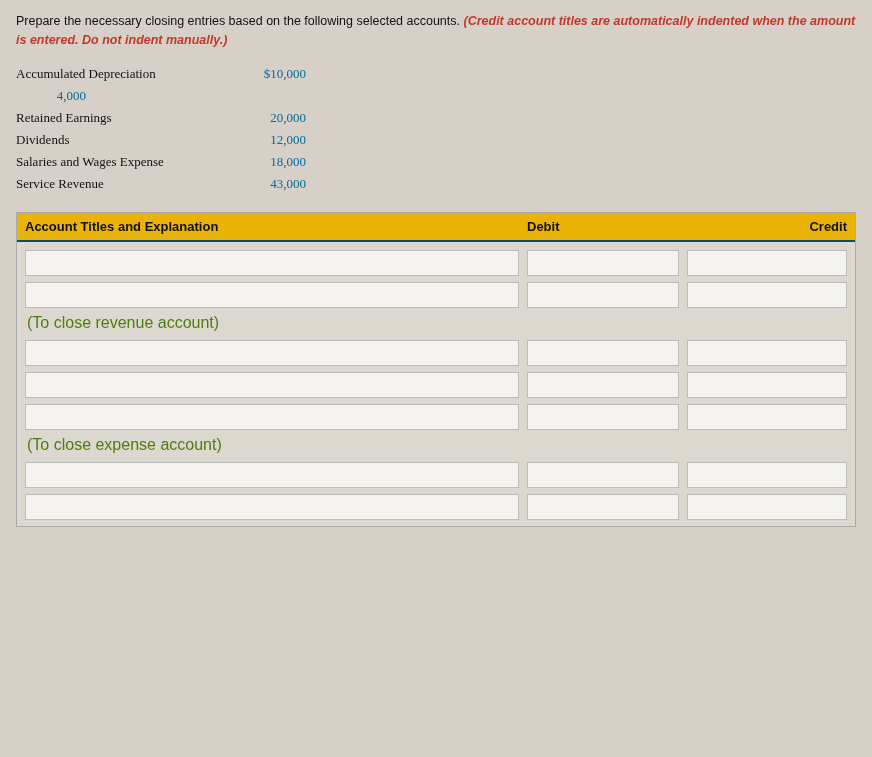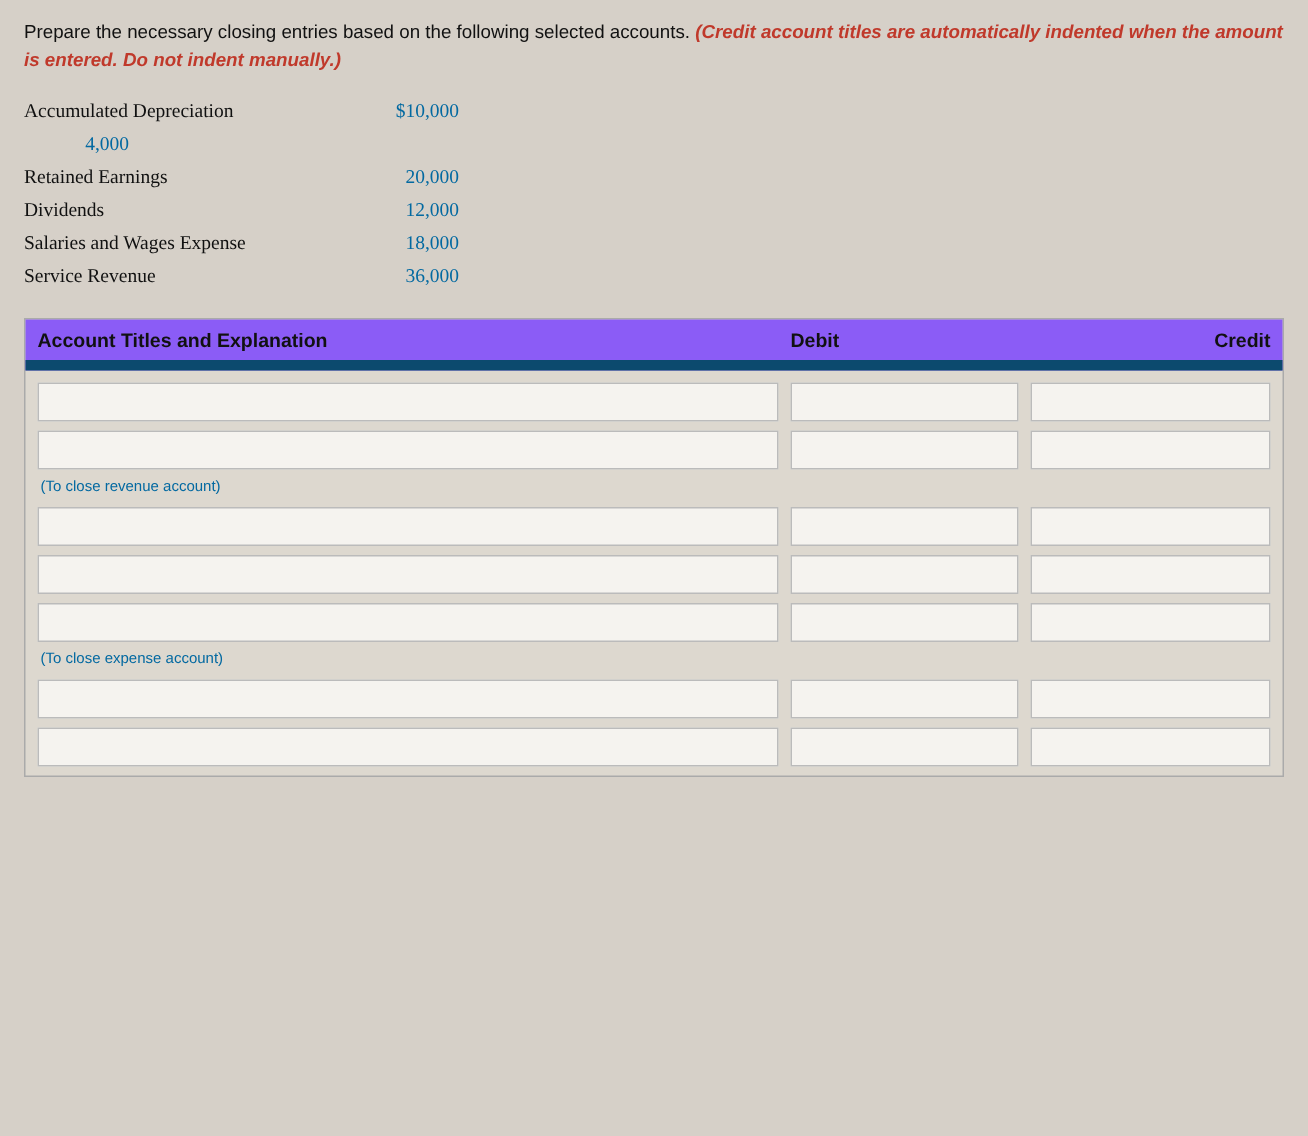--- a/index.html
+++ b/index.html
@@ -54,22 +54,22 @@
       min-width: 70px;
     }
 
     .journal-section {
       background-color: #ddd8cf;
       border: 1px solid #aaa;
     }
 
     .journal-header {
       display: flex;
-      background-color: #8b5cf6;
-      border-bottom: 7px solid #0c4a6e;
+      background-color: #eab308;
+      border-bottom: 2px solid #0c4a6e;
       padding: 6px 8px;
       font-weight: bold;
       font-size: 13px;
     }
 
     .journal-header .col-title {
       flex: 1;
       color: #111;
     }
 
@@ -117,22 +117,22 @@
       width: 100%;
       height: 26px;
       background-color: #f5f3ef;
       border: 1px solid #bbb;
       padding: 2px 6px;
       font-size: 12px;
       outline: none;
     }
 
     .closing-label {
-      font-size: 10px;
-      color: #0369a1;
+      font-size: 16px;
+      color: #4d7c0f;
       font-style: normal;
       margin: 4px 0 8px 0;
       padding-left: 2px;
     }
   </style>
 </head>
 <body>
 
 <div>
   <p class="instructions">
@@ -156,21 +156,21 @@
     <div class="account-row">
       <span class="account-name">Dividends</span>
       <span class="account-value">12,000</span>
     </div>
     <div class="account-row">
       <span class="account-name">Salaries and Wages Expense</span>
       <span class="account-value">18,000</span>
     </div>
     <div class="account-row">
       <span class="account-name">Service Revenue</span>
-      <span class="account-value">36,000</span>
+      <span class="account-value">43,000</span>
     </div>
   </div>
 
 <div class="journal-section">
   <div class="journal-header">
     <div class="col-title">Account Titles and Explanation</div>
     <div class="col-debit">Debit</div>
     <div class="col-credit">Credit</div>
   </div>
 

